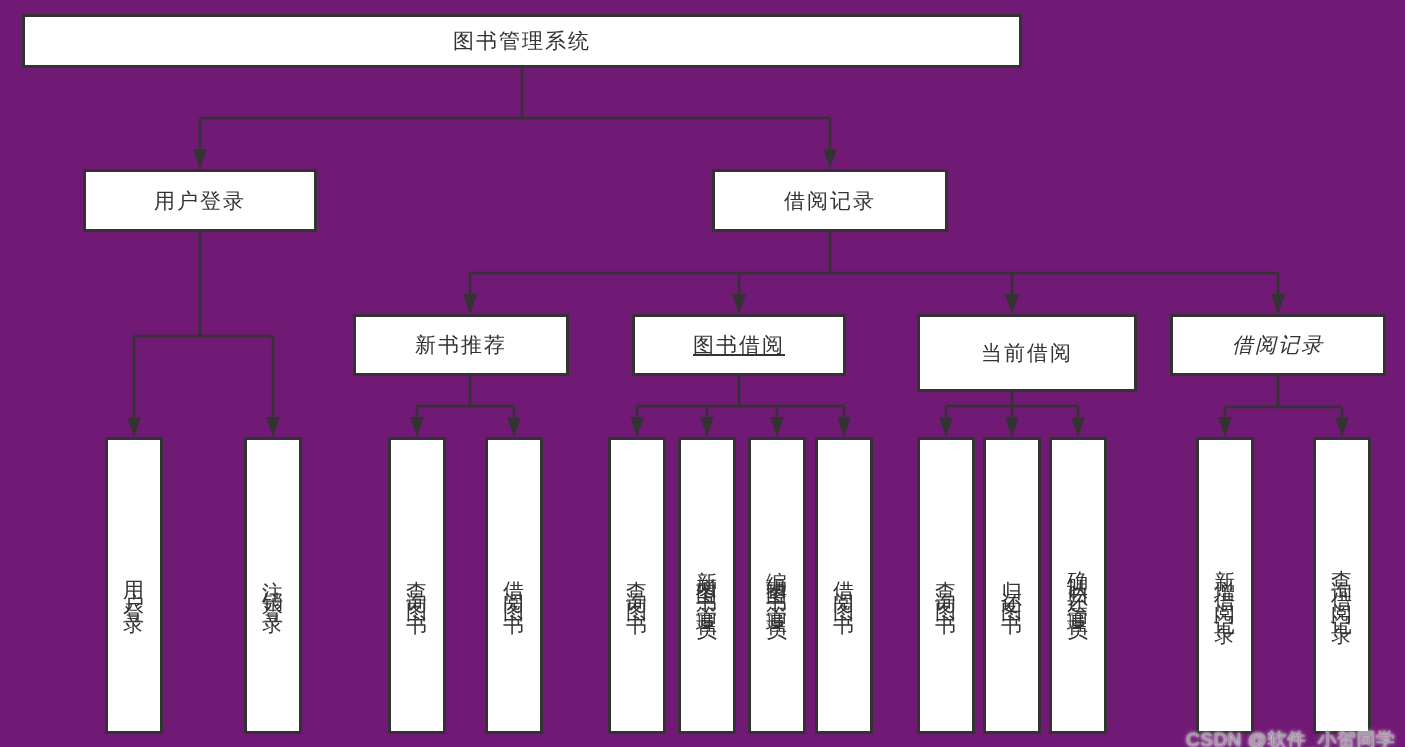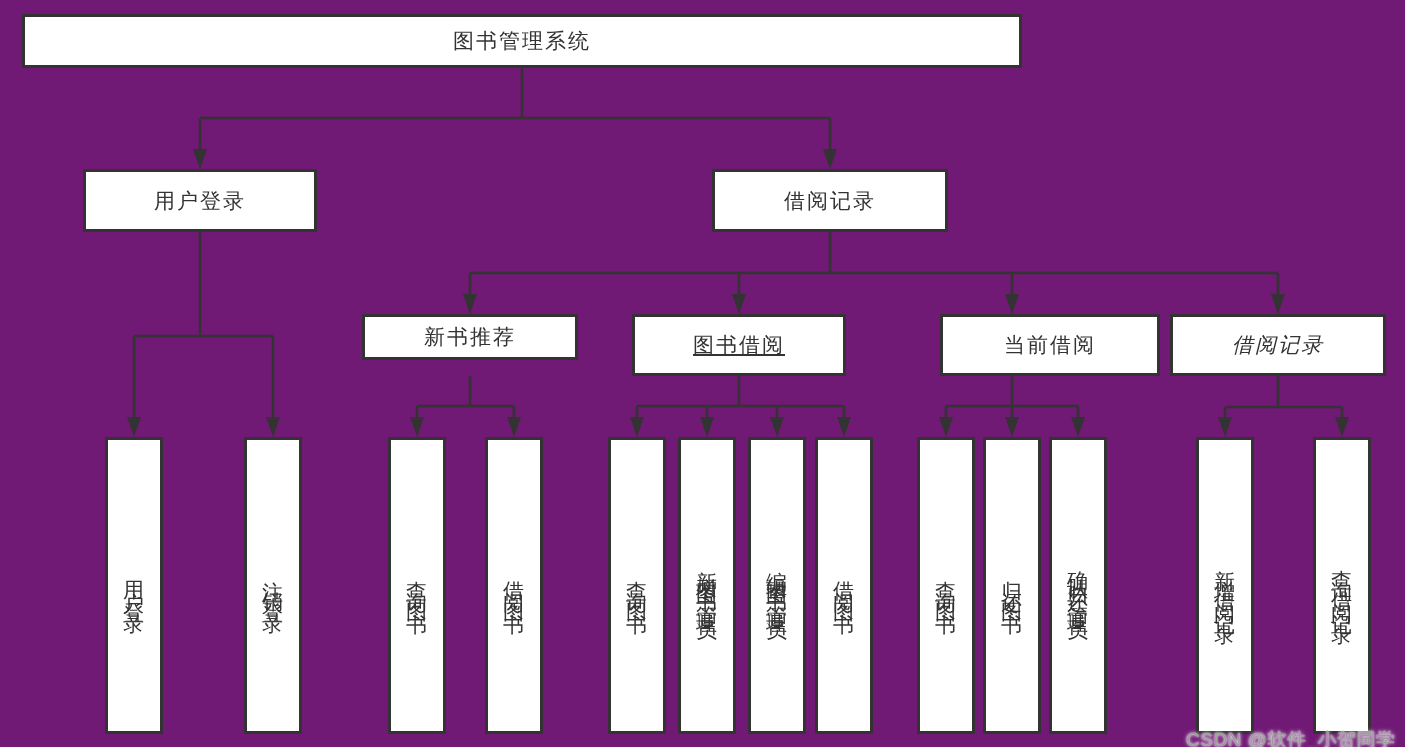--- a/index.html
+++ b/index.html
@@ -99,23 +99,23 @@
       <path d="M1278 376 V407 M1225 407 H1342 M1225 407 V420 M1342 407 V420"></path>
       <path fill="#333333" stroke="none" d="M1218 417 L1232 417 L1225 437 Z M1335 417 L1349 417 L1342 437 Z"></path>
     </g>
   </svg>
 
   <div class="node h" style="left:22px; top:14px; width:1000px; height:54px;">图书管理系统</div>
 
   <div class="node h" style="left:83px; top:169px; width:234px; height:63px;">用户登录</div>
   <div class="node h" style="left:712px; top:169px; width:236px; height:63px;">借阅记录</div>
 
-  <div class="node h" style="left:362px; top:314px; width:216px; height:46px;">新书推荐</div>
+  <div class="node h" style="left:353px; top:314px; width:216px; height:62px;">新书推荐</div>
   <div class="node h" style="left:632px; top:314px; width:214px; height:62px;text-decoration:underline;">图书借阅</div>
-  <div class="node h" style="left:940px; top:314px; width:220px; height:62px;">当前借阅</div>
+  <div class="node h" style="left:917px; top:314px; width:220px; height:78px;">当前借阅</div>
   <div class="node h" style="left:1170px; top:314px; width:216px; height:62px;font-style:italic;">借阅记录</div>
 
   <div class="node v" style="left:105px; top:437px; width:58px; height:297px;">用户登录</div>
   <div class="node v" style="left:244px; top:437px; width:58px; height:297px;">注销登录</div>
 
   <div class="node v" style="left:388px; top:437px; width:58px; height:297px;">查询图书</div>
   <div class="node v" style="left:485px; top:437px; width:58px; height:297px;">借阅图书</div>
 
   <div class="node v" style="left:608px; top:437px; width:58px; height:297px;">查询图书</div>
   <div class="node v" style="left:678px; top:437px; width:58px; height:297px; letter-spacing:7px;">新增图书（管理员）</div>

